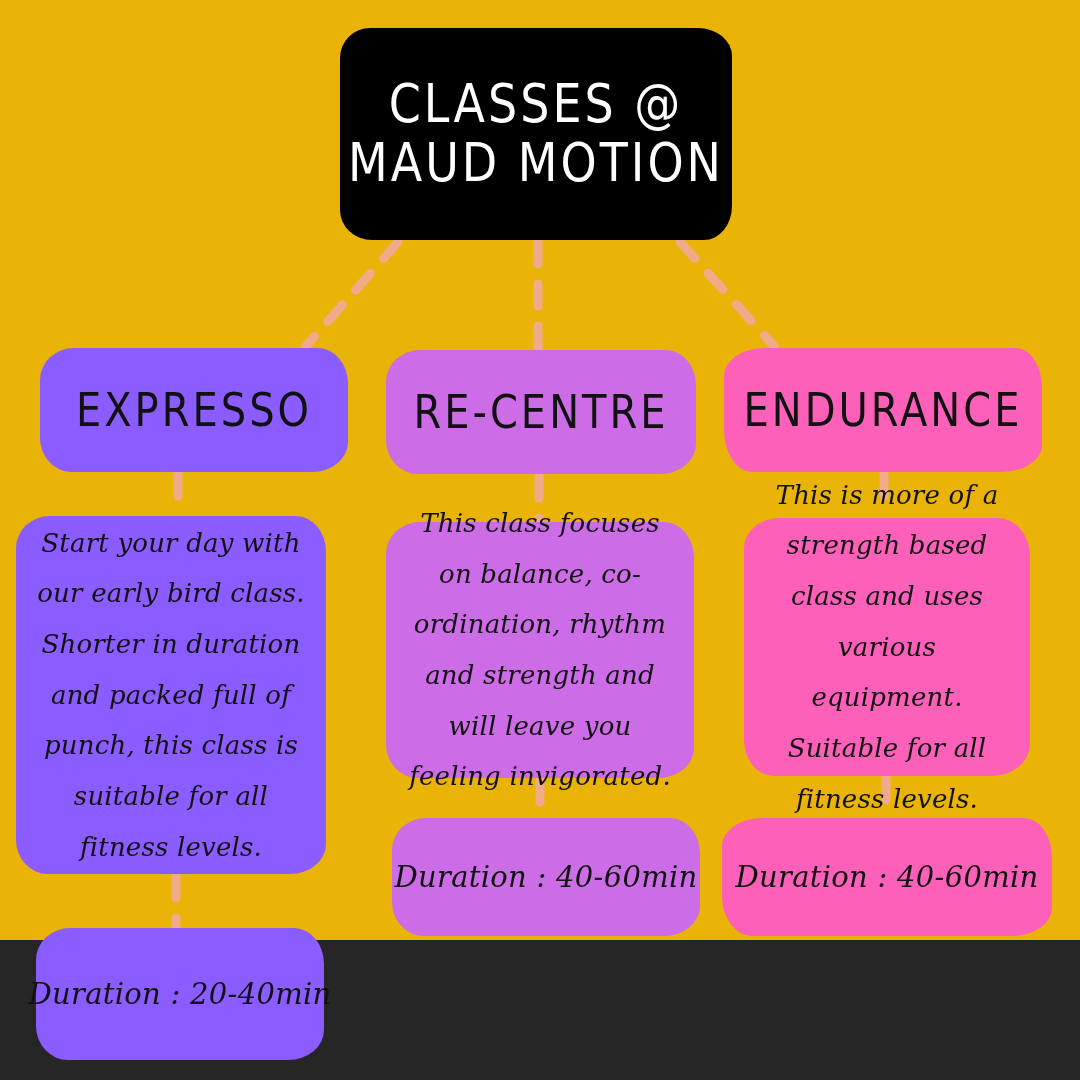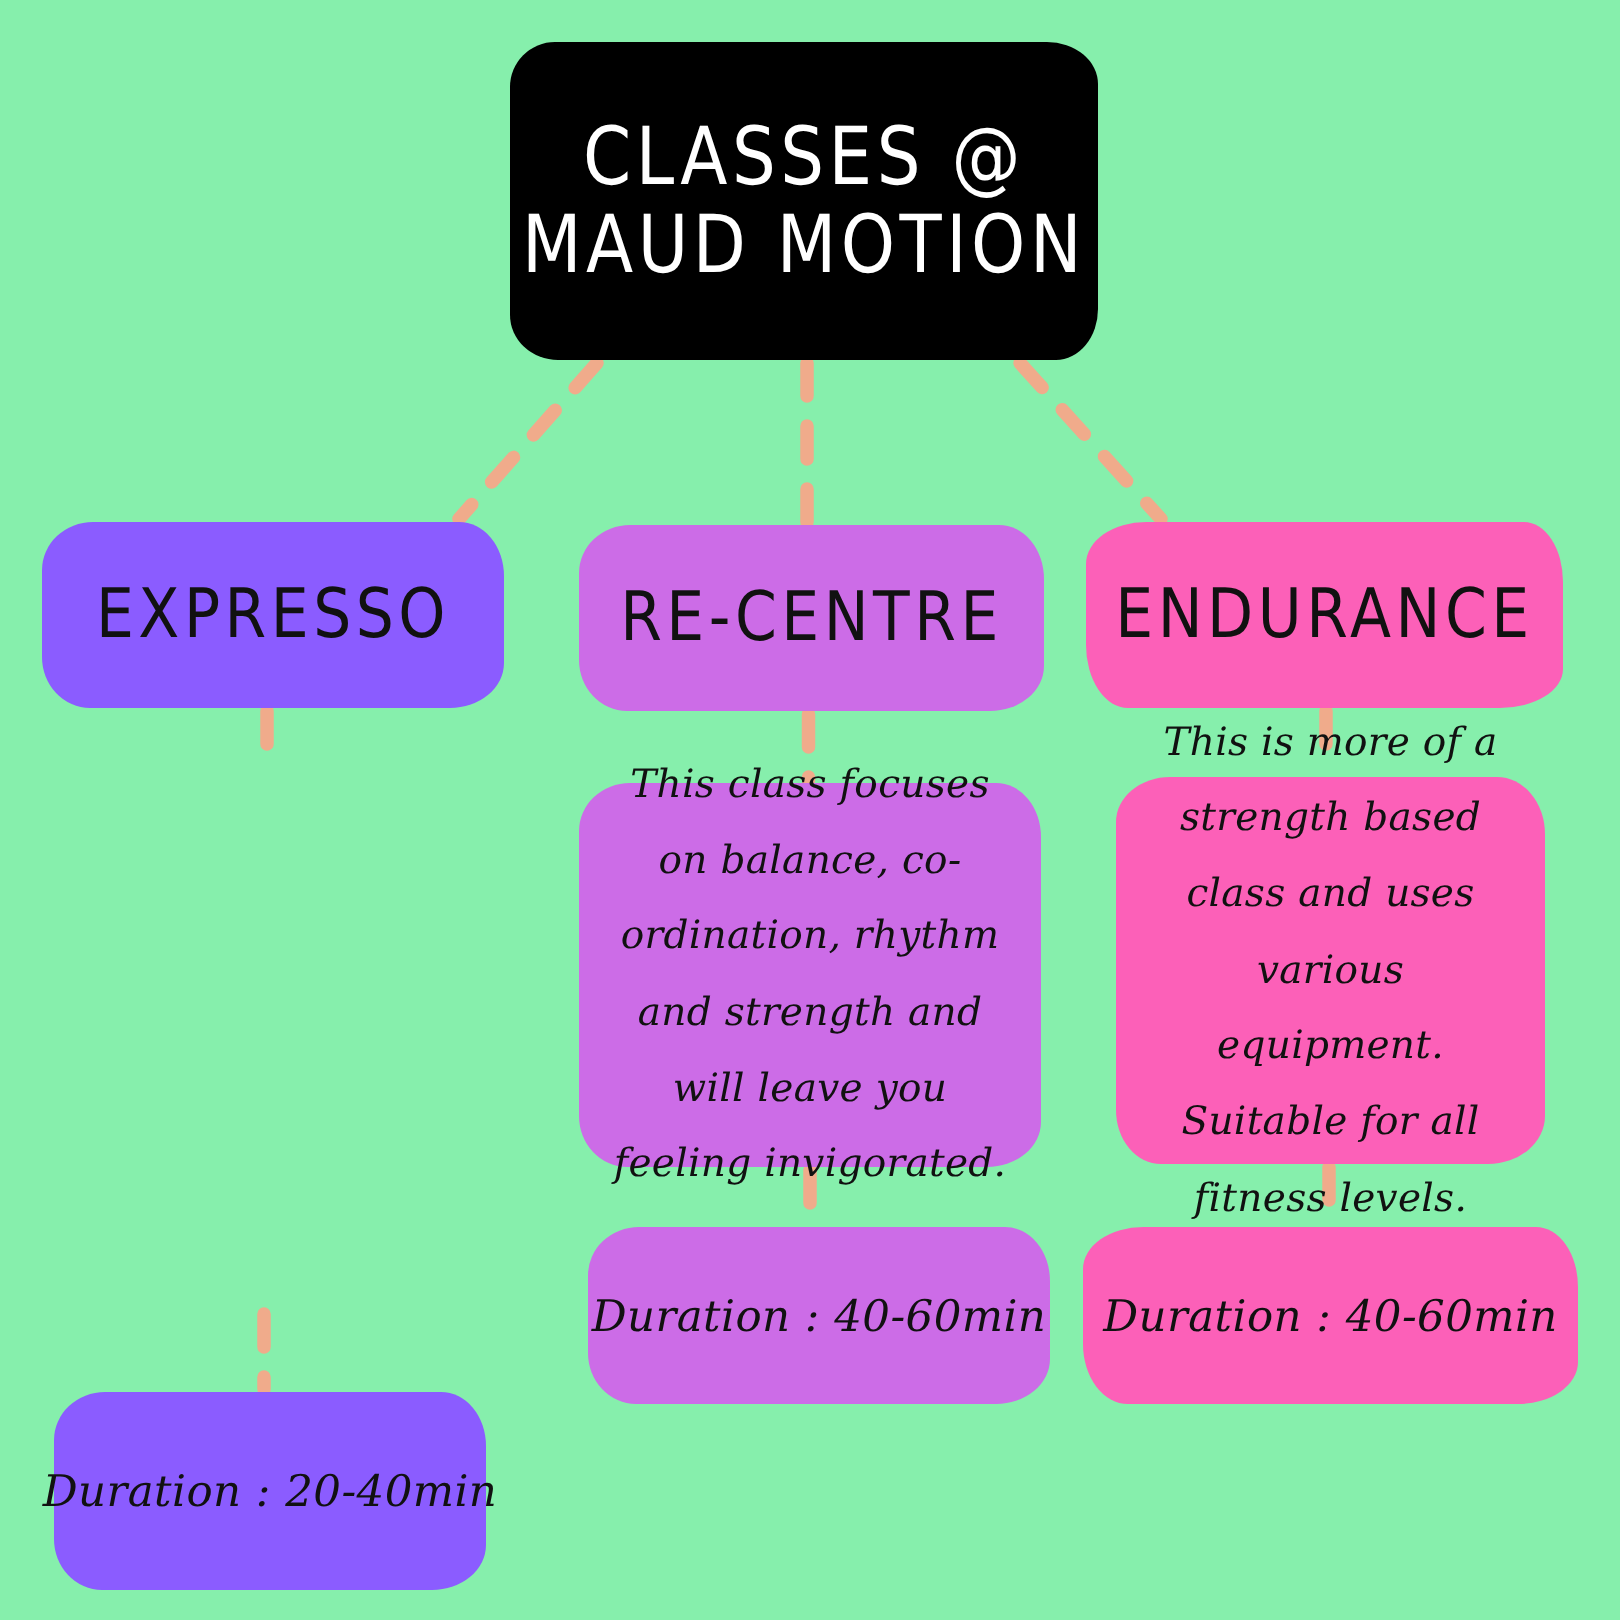--- a/index.html
+++ b/index.html
@@ -11,22 +11,22 @@
     width: 1080px;
     height: 1080px;
     background: #262626;
     font-family: "DejaVu Sans", sans-serif;
     overflow: hidden;
   }
 
   #board {
     position: relative;
     width: 1080px;
-    height: 1080px;
-    background: #86efac;
+    height: 940px;
+    background: #eab308;
   }
 
   
   #connectors {
     position: absolute;
     left: 0;
     top: 0;
     width: 1080px;
     height: 1080px;
     pointer-events: none;
@@ -75,21 +75,21 @@
   .header-label {
     color: #111111;
     font-family: "DejaVu Sans", sans-serif;
     font-size: 40px;
     letter-spacing: 3px;
     transform: scaleY(1.14);
     white-space: nowrap;
   }
 
   #header-expresso {
-    left: 28px;
+    left: 40px;
     top: 348px;
     width: 308px;
     background: #8b5cff;
   }
   #header-recentre {
     left: 386px;
     top: 350px;
     width: 310px;
     background: #cc6ce7;
   }
@@ -219,20 +219,23 @@
   </svg>
 
   <div class="card" id="title-card">
     <div class="title-line">CLASSES @</div>
     <div class="title-line">MAUD MOTION</div>
   </div>
 
   <div class="card header-card" id="header-expresso">
     <span class="header-label">EXPRESSO</span>
   </div>
+  <div class="card desc-card" id="desc-expresso">
+    <span class="desc-text">Start your day with our early bird class. Shorter in duration and packed full of punch, this class is suitable for all fitness levels.</span>
+  </div>
   <div class="card duration-card" id="duration-expresso">
     <span class="duration-text">Duration : 20-40min</span>
   </div>
 
   <div class="card desc-card" id="desc-recentre">
     <span class="desc-text">This class focuses on balance, co-ordination, rhythm and strength and will leave you feeling invigorated.</span>
   </div>
   <div class="card header-card" id="header-recentre">
     <span class="header-label">RE-CENTRE</span>
   </div>

